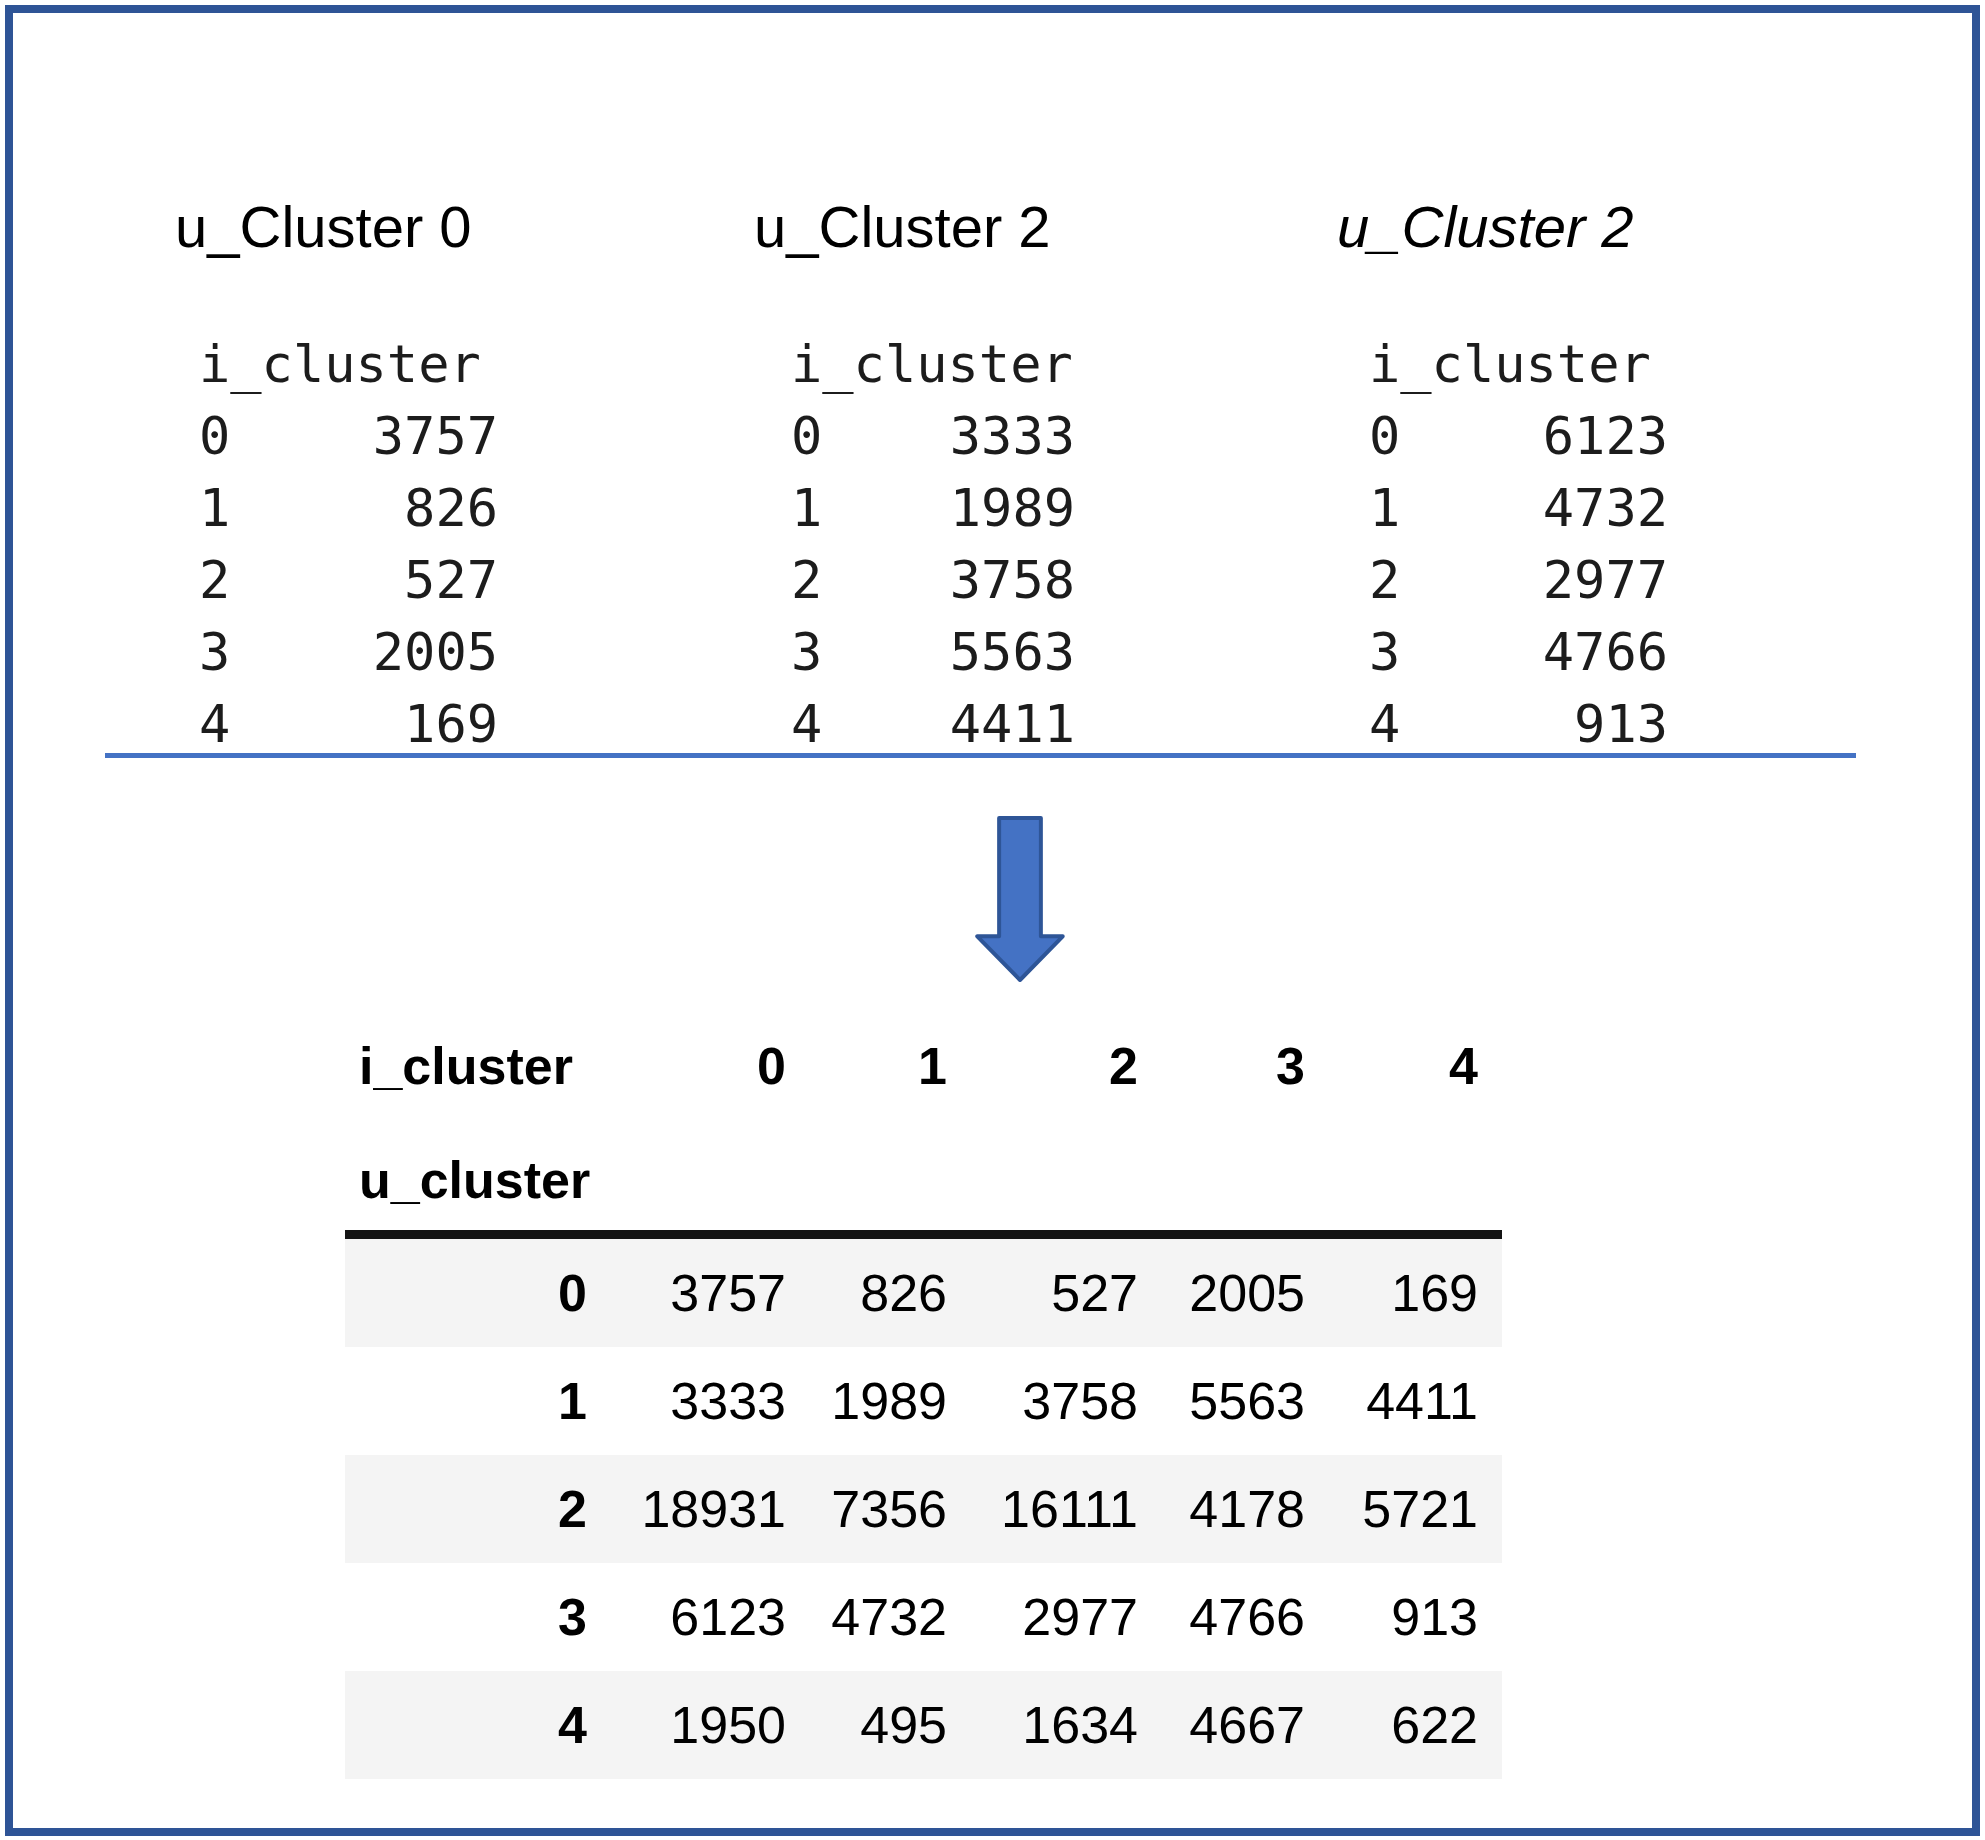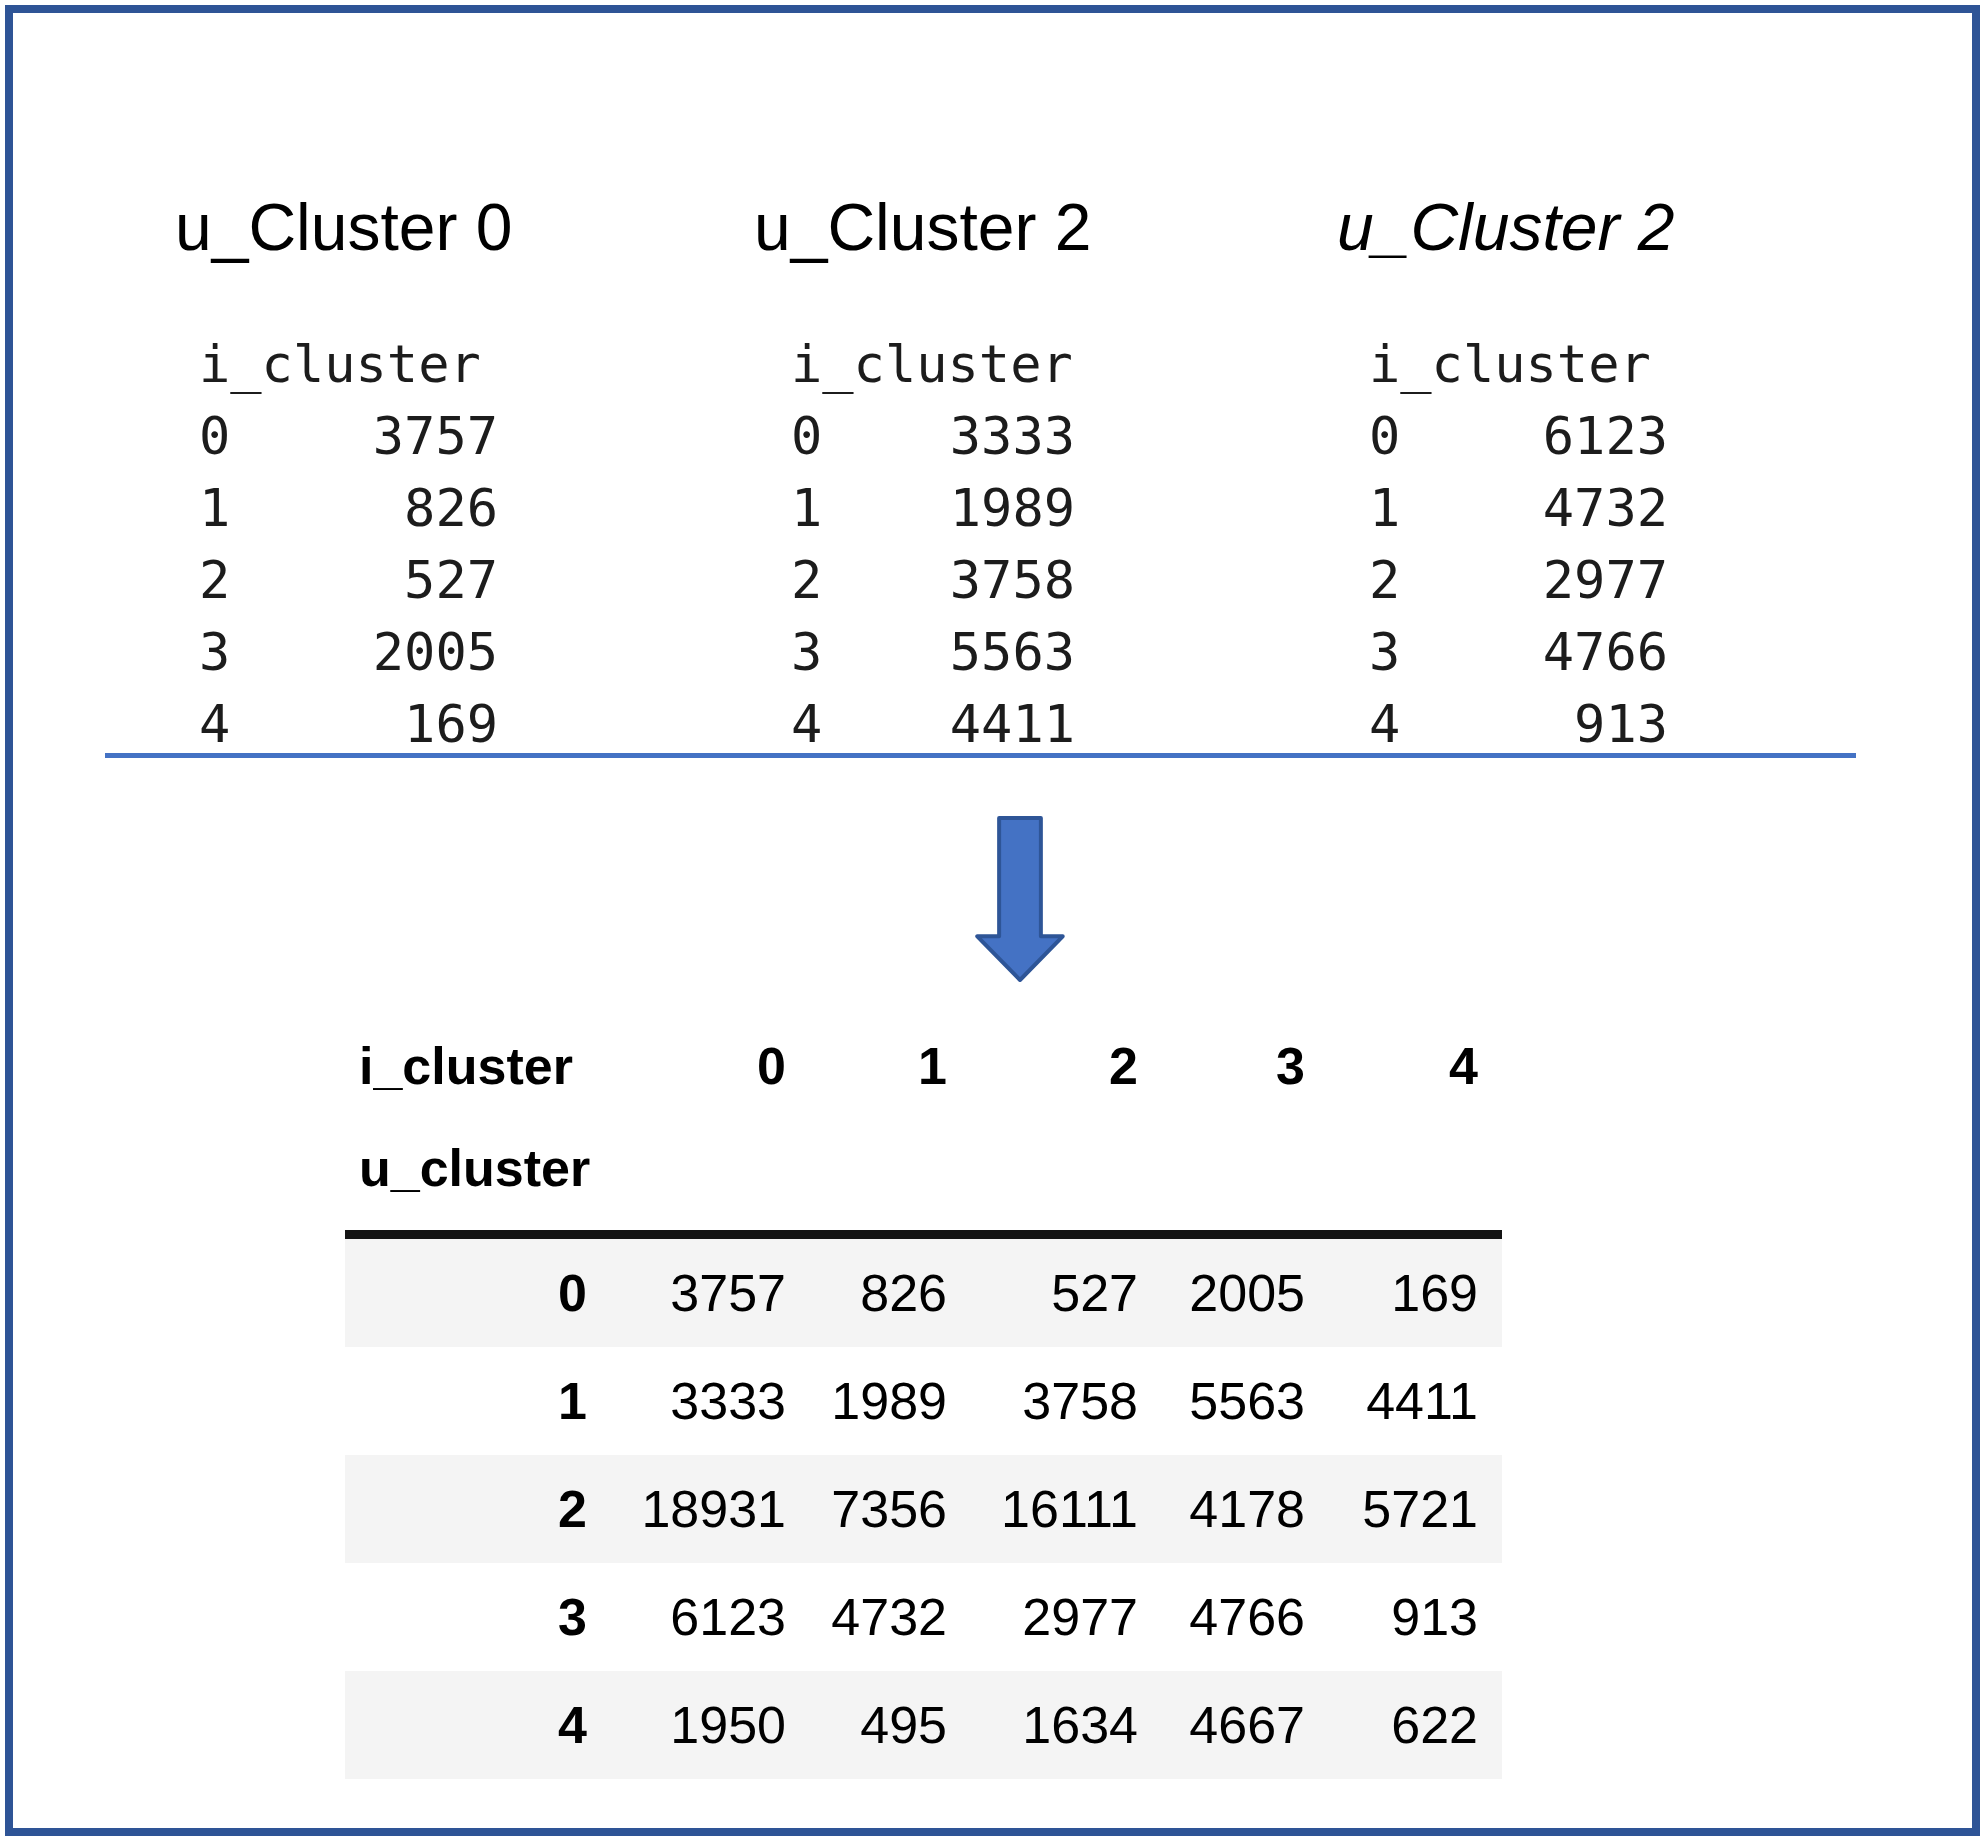--- a/index.html
+++ b/index.html
@@ -21,21 +21,21 @@
     left: 5px; top: 5px; right: 5px; bottom: 5px;
     border: 8px solid #2e5496;
     pointer-events: none;
   }
 
   
   .series-title {
     position: absolute;
     top: 184px;
     font-family: "Liberation Sans", sans-serif;
-    font-size: 66px;
+    font-size: 58px;
     line-height: 86px;
     font-weight: 400;
     color: #000000;
     white-space: nowrap;
   }
   .t0 { left: 175px; }
   .t1 { left: 754px; }
   .t2 { left: 1337px; font-style: italic; }
 
   .series-block {
@@ -102,21 +102,21 @@
   .hrow1 {
     height: 72px;
     align-items: center;
     font-size: 52px;
   }
   .hrow2 {
     height: 128px;
     align-items: flex-end;
     font-size: 52px;
   }
-  .hrow2 .cell { padding-bottom: 32px; }
+  .hrow2 .cell { padding-bottom: 20px; }
   .sep {
     height: 9px;
     background: #141414;
   }
   .brow {
     height: 108px;
     align-items: center;
     font-size: 52px;
   }
   .brow.odd { background: #f4f4f4; }

